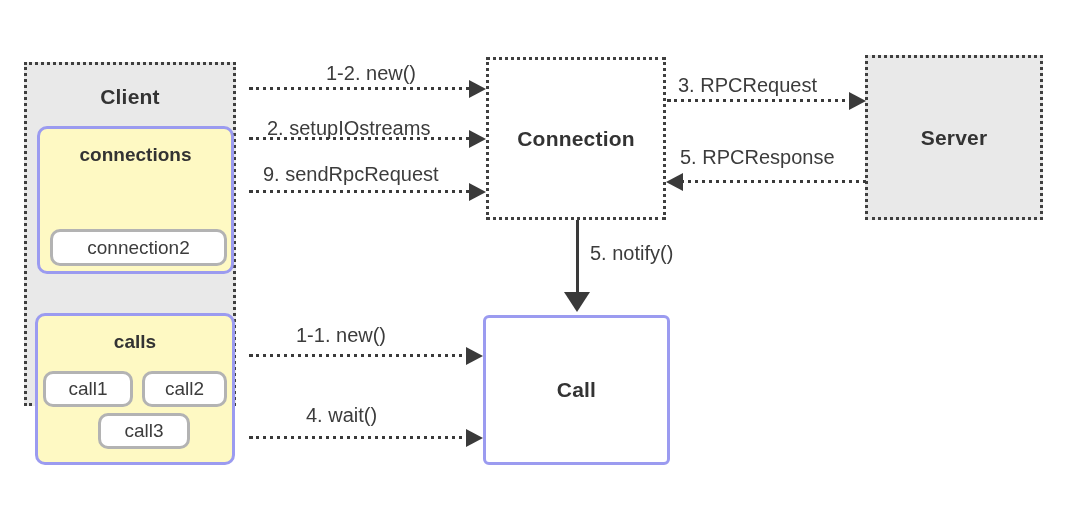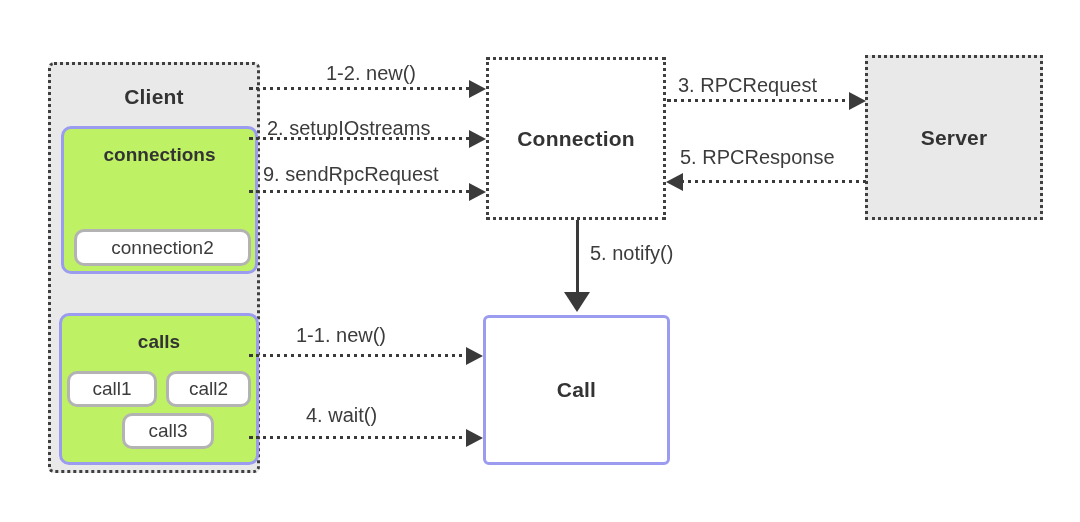--- a/index.html
+++ b/index.html
@@ -6,24 +6,24 @@
   body{font-family:"Liberation Sans", sans-serif;color:#333333;}
   .canvas{position:relative;width:1080px;height:522px;background:#ffffff;overflow:hidden;}
 
   
   .dotted-node{position:absolute;box-sizing:border-box;border:3px dotted #3f3f3f;}
   .gray-fill{background:#e9e9e9;}
   .white-fill{background:#ffffff;}
   .center-flex{display:flex;align-items:center;justify-content:center;}
   .node-title{font-size:21px;font-weight:600;color:#333333;letter-spacing:.2px;}
 
-  .client-box{left:48px;top:62px;width:212px;height:411px;border-radius:6px;}
+  .client-box{left:24px;top:62px;width:212px;height:344px;}
   .client-title{position:absolute;left:0;top:20px;width:100%;text-align:center;}
 
-  .group-box{position:absolute;box-sizing:border-box;background:#bef264;
+  .group-box{position:absolute;box-sizing:border-box;background:#fef9c3;
              border:3px solid #9b9bf0;border-radius:10px;}
   .group-title{position:absolute;left:0;top:15px;width:100%;text-align:center;
                font-size:19px;font-weight:700;color:#333333;}
   .connections-box{left:10px;top:61px;width:197px;height:148px;}
   .calls-box{left:8px;top:248px;width:200px;height:152px;}
 
   .item-box{position:absolute;box-sizing:border-box;background:#ffffff;
             border:3px solid #b3b3b3;border-radius:10px;
             display:flex;align-items:center;justify-content:center;
             font-size:19px;color:#3c3c3c;}

